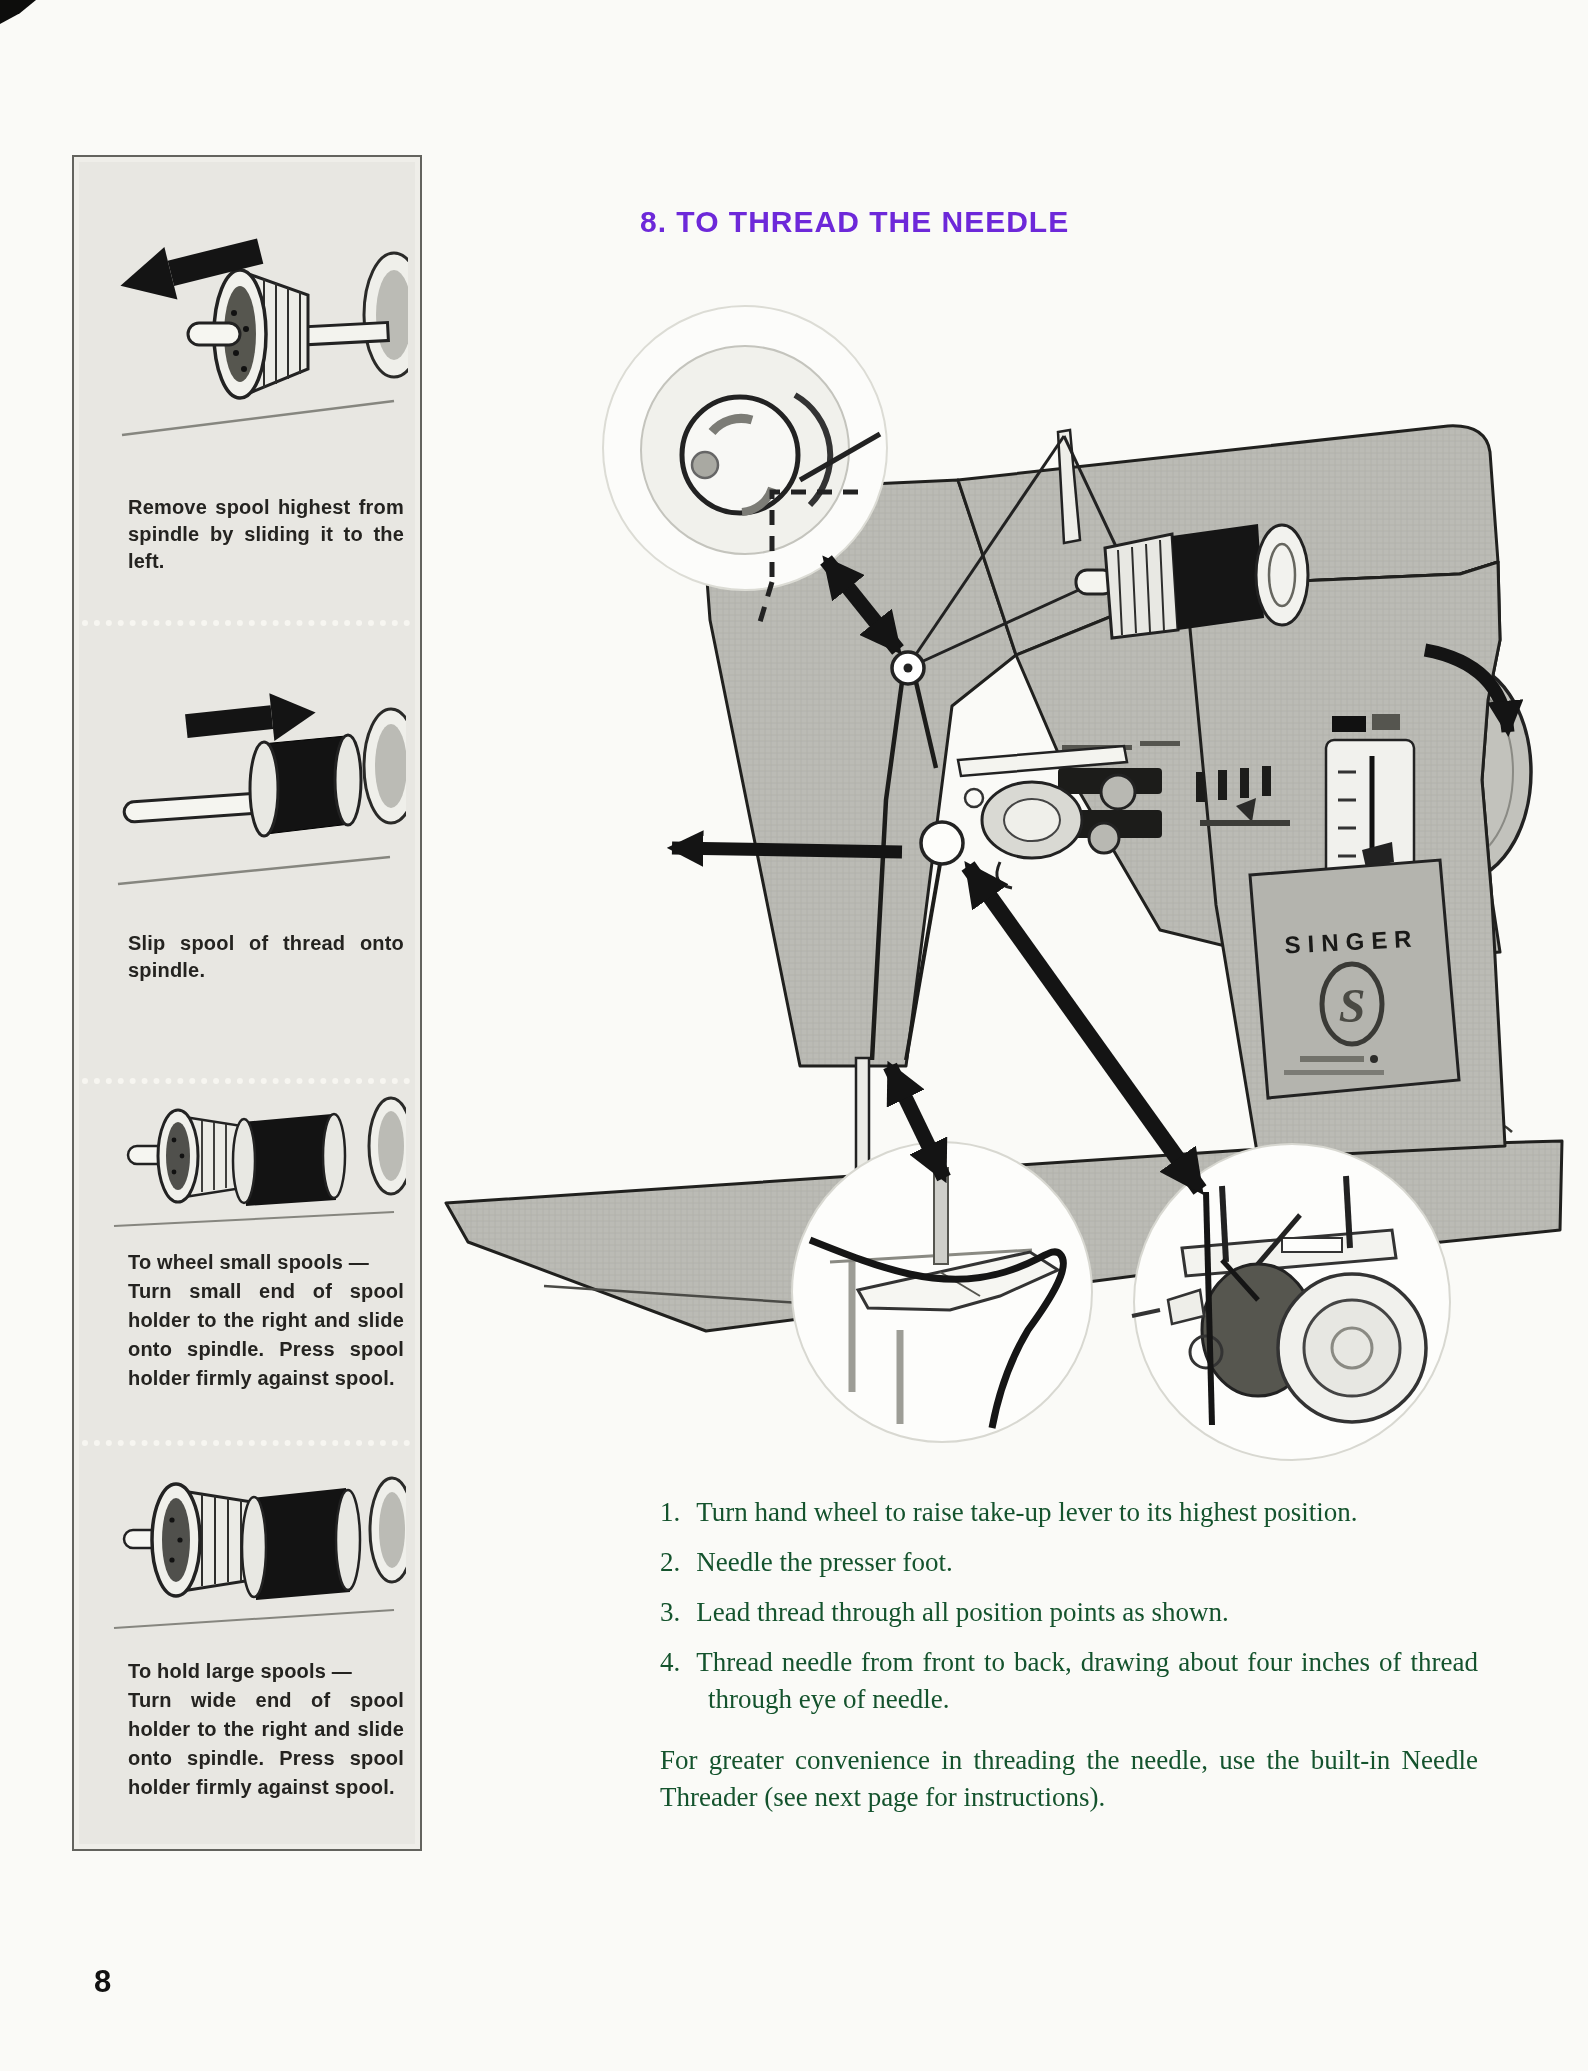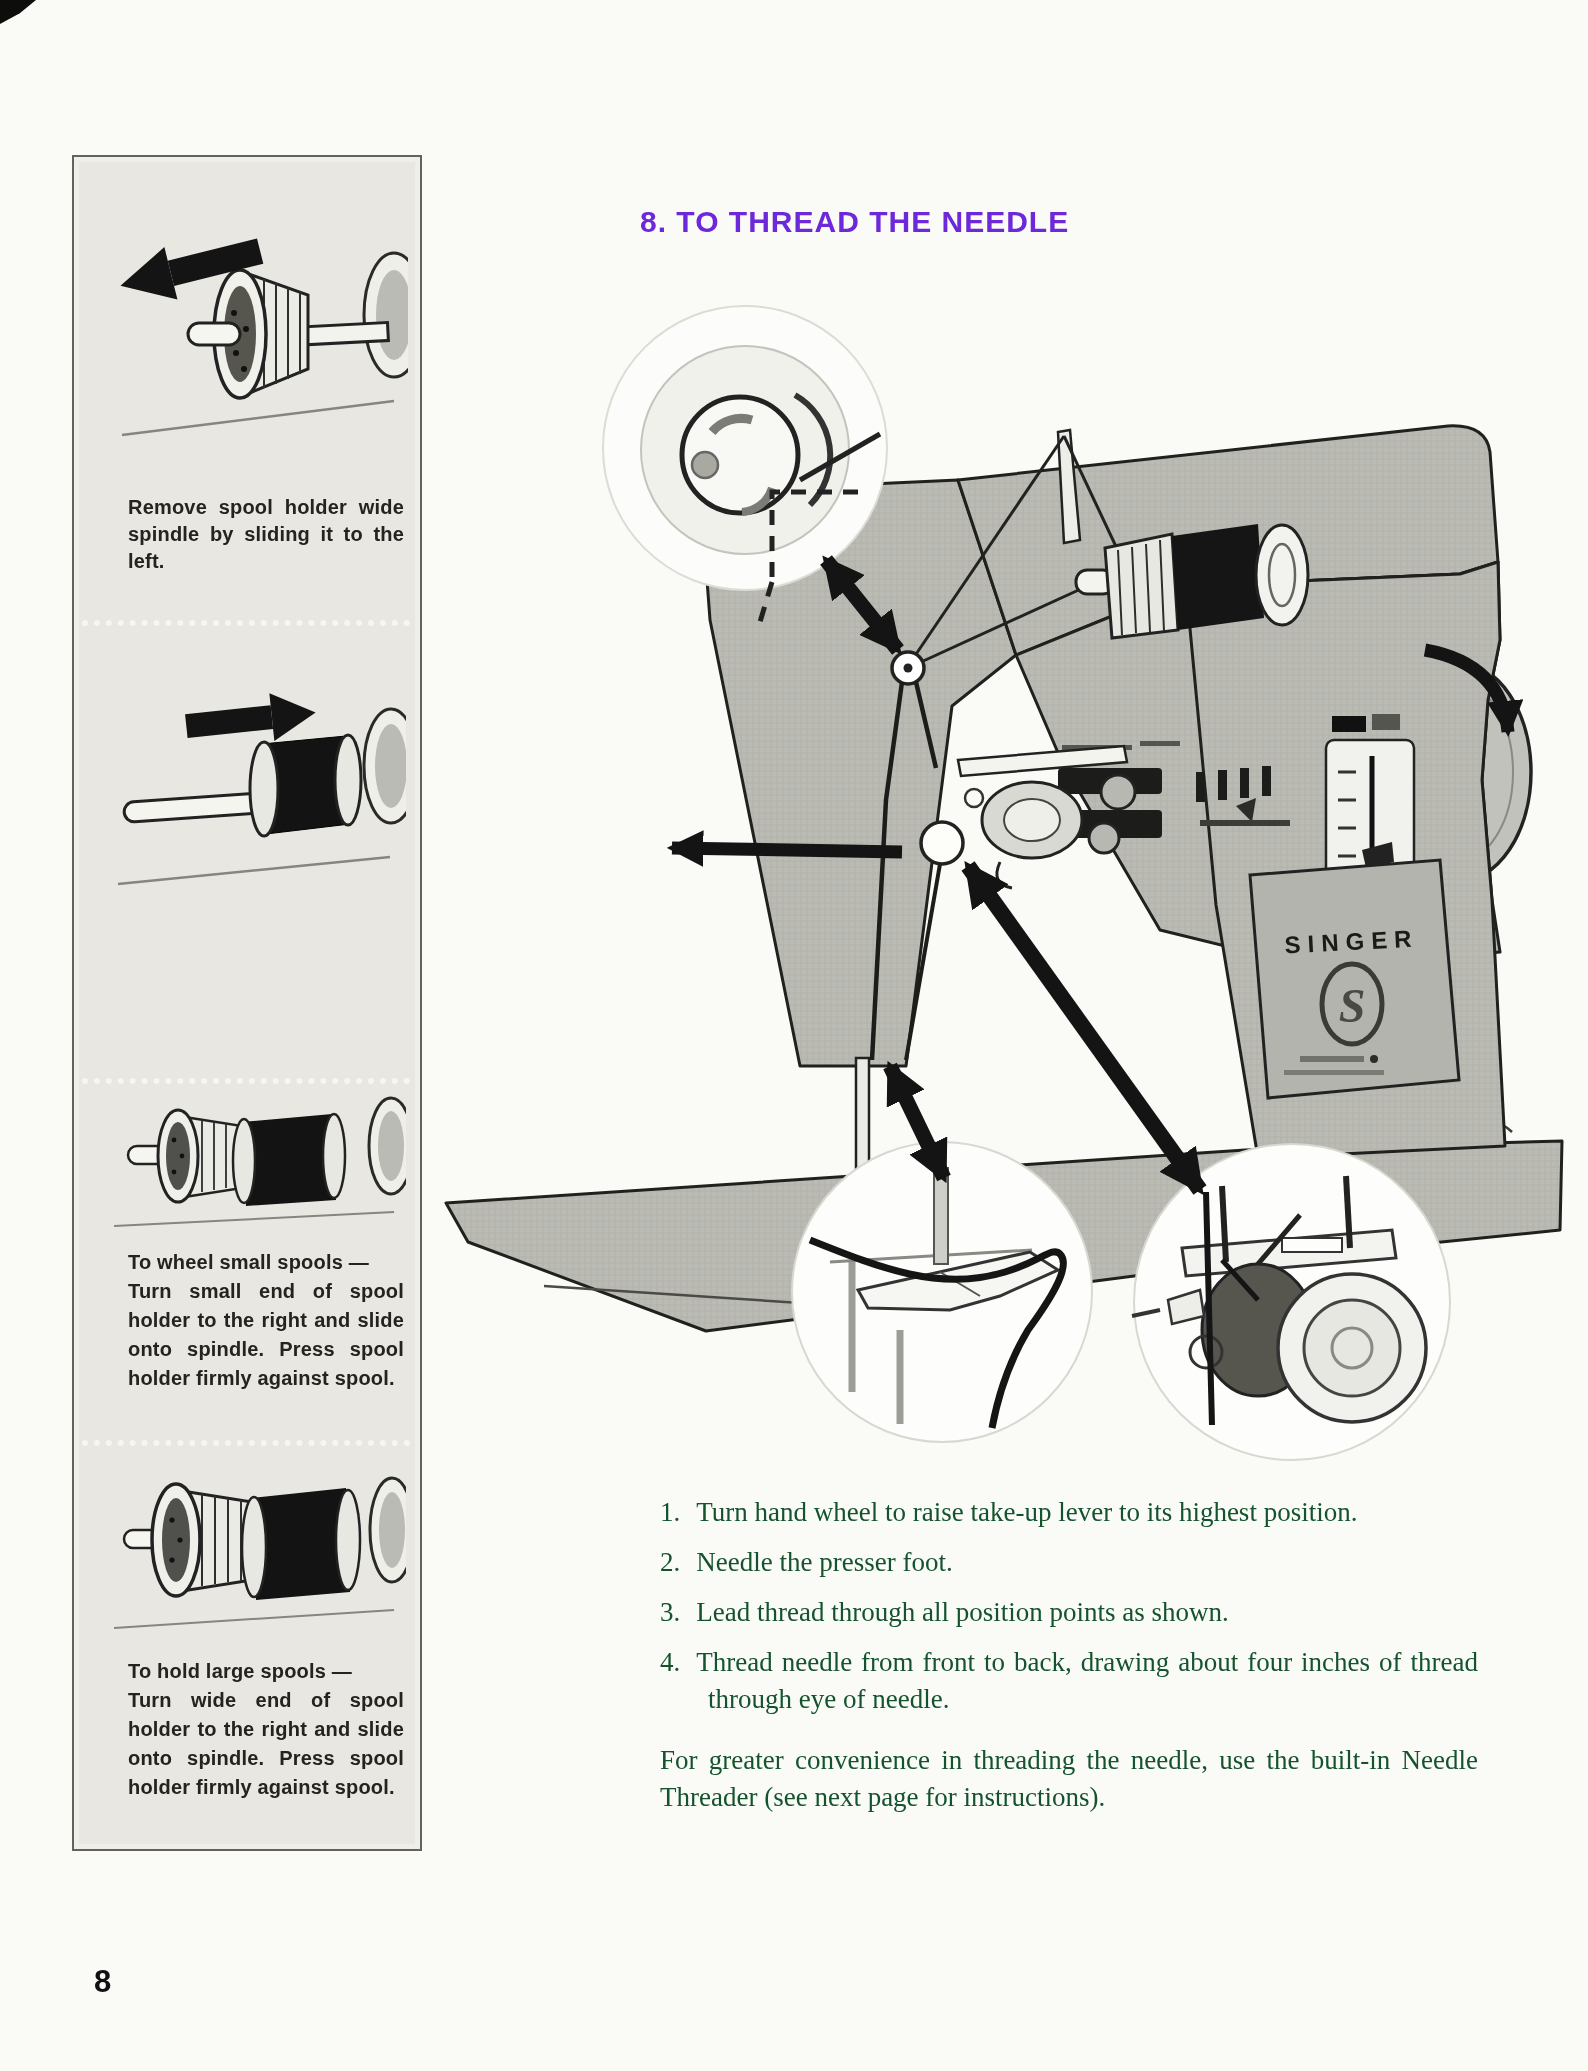--- a/index.html
+++ b/index.html
@@ -60,39 +60,40 @@
           <circle cx="154" cy="132" r="3" fill="#111"></circle>
         <circle cx="144" cy="156" r="3" fill="#111"></circle>
           <circle cx="152" cy="172" r="3" fill="#111"></circle>
         <rect x="96" y="126" width="52" height="22" rx="11" fill="#f6f6f1" stroke="#222" stroke-width="3"></rect>
       </g>
       <g fill="#141414" transform="rotate(-14 100 70)">
         <rect x="78" y="58" width="92" height="26"></rect>
         <polygon points="78,44 78,98 26,71"></polygon>
       </g>
     </svg>
-    <div class="caption" style="left:54px;top:337px">Remove spool holder wide spindle by sliding it to the left.</div>
+    <div class="caption" style="left:54px;top:337px">Remove spool highest from spindle by sliding it to the left.</div>
 
     <div class="sep" style="top:463px"></div>
 
     <svg class="illo" style="left:20px;top:497px" width="312" height="240" viewBox="0 0 312 240">
       <line x1="24" y1="230" x2="296" y2="203" stroke="#86867f" stroke-width="2.5"></line>
       <ellipse cx="297" cy="112" rx="27" ry="57" fill="#efefea" stroke="#2a2a28" stroke-width="3"></ellipse>
       <ellipse cx="297" cy="112" rx="16" ry="42" fill="#8f8f88" opacity=".55"></ellipse>
       <rect x="30" y="142" width="184" height="20" rx="10" fill="#f5f5f0" stroke="#222" stroke-width="3" transform="rotate(-4 122 152)"></rect>
       <g>
         <path d="M168,90 L252,82 L256,170 L172,180 Z" fill="#131313" stroke="#000" stroke-width="1"></path>
         <ellipse cx="170" cy="135" rx="14" ry="47" fill="#e8e8e3" stroke="#222" stroke-width="3"></ellipse>
         <ellipse cx="254" cy="126" rx="13" ry="45" fill="#e8e8e3" stroke="#222" stroke-width="3"></ellipse>
       </g>
       <g fill="#141414" transform="rotate(-6 150 66)">
         <rect x="92" y="54" width="86" height="24"></rect>
         <polygon points="178,42 178,90 222,66"></polygon>
       </g>
     </svg>
+    <div class="caption" style="left:54px;top:773px">Slip spool of thread onto spindle.</div>
 
     <div class="sep" style="top:921px"></div>
 
     <svg class="illo" style="left:20px;top:927px" width="312" height="150" viewBox="0 0 312 150">
       <line x1="20" y1="142" x2="300" y2="128" stroke="#86867f" stroke-width="2"></line>
       <ellipse cx="297" cy="62" rx="22" ry="48" fill="#efefea" stroke="#2a2a28" stroke-width="3"></ellipse>
       <ellipse cx="297" cy="62" rx="13" ry="35" fill="#8f8f88" opacity=".55"></ellipse>
       <rect x="34" y="62" width="44" height="18" rx="9" fill="#f6f6f1" stroke="#222" stroke-width="2.5"></rect>
       <g>
         <path d="M84,32 L148,42 L148,104 L84,114 Z" fill="#ebebe6" stroke="#222" stroke-width="2.5"></path>

